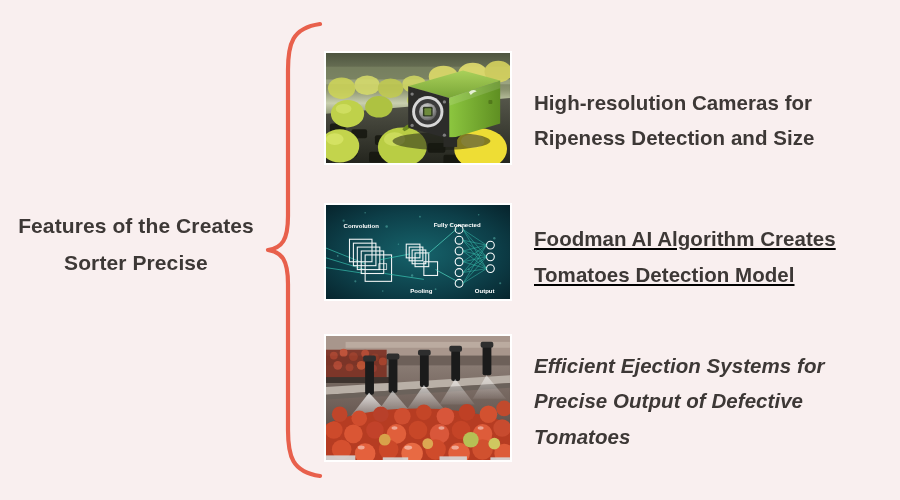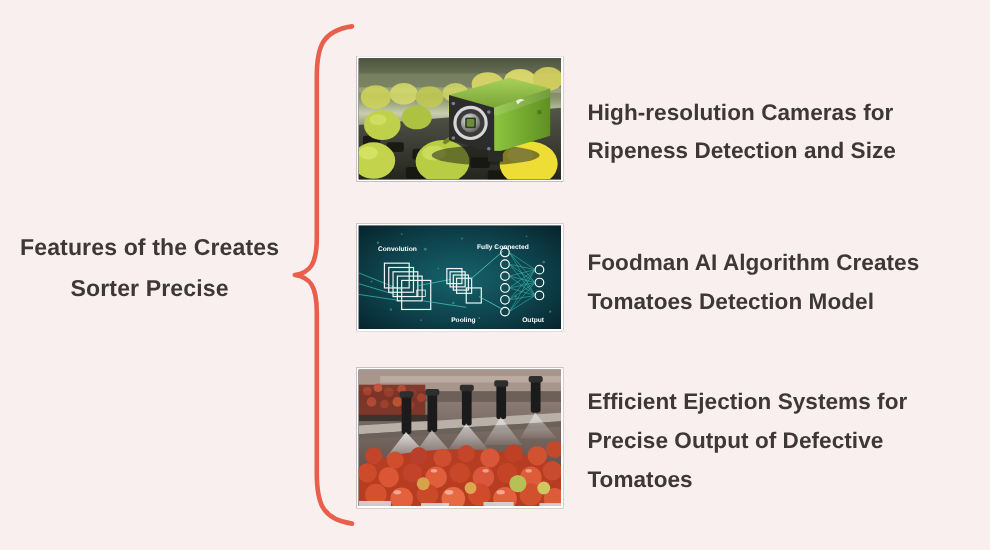--- a/index.html
+++ b/index.html
@@ -45,21 +45,21 @@
   }
 
   
   .row {
     position: absolute;
     left: 324px;
     display: flex;
     align-items: center;
   }
   .row-1 { top: 51px; }
-  .row-2 { top: 203px; }
+  .row-2 { top: 203px; text-decoration: underline; }
   .row-3 { top: 334px; }
 
   .thumb {
     width: 188px;
     height: 114px;
     border: 2px solid #ffffff;
     box-sizing: border-box;
     position: relative;
     overflow: hidden;
     flex: 0 0 auto;
@@ -72,21 +72,21 @@
     margin-left: 22px;
     color: #3d3836;
     font-size: 20.5px;
     font-weight: bold;
     line-height: 1.72;
     width: 360px;
     letter-spacing: 0.05px;
   }
   .cap-1 { padding-top: 24px; }
   .cap-2 { padding-top: 9px; }
-  .cap-3 { padding-top: 6px; }
+  .cap-3 { padding-top: 6px; font-style: italic; }
 
   
   .scene-cam { position: absolute; inset: 0; }
 
   
   .scene-cnn { position: absolute; inset: 0; }
 
   
   .scene-tom { position: absolute; inset: 0; }
 

